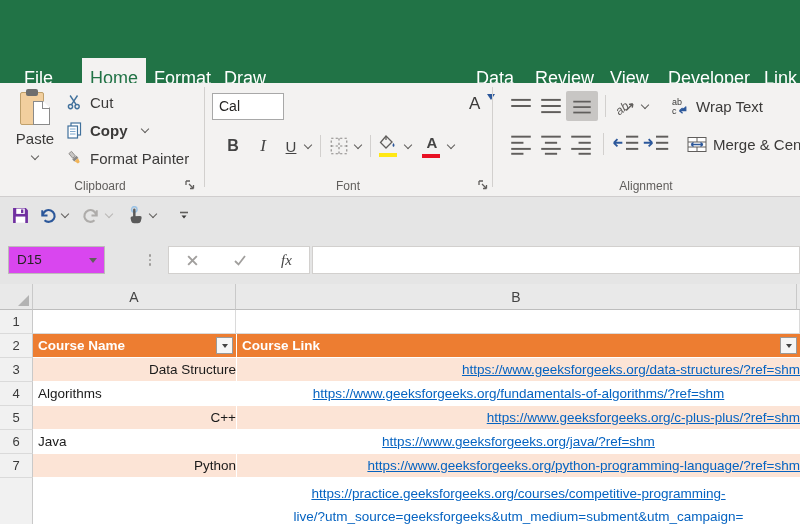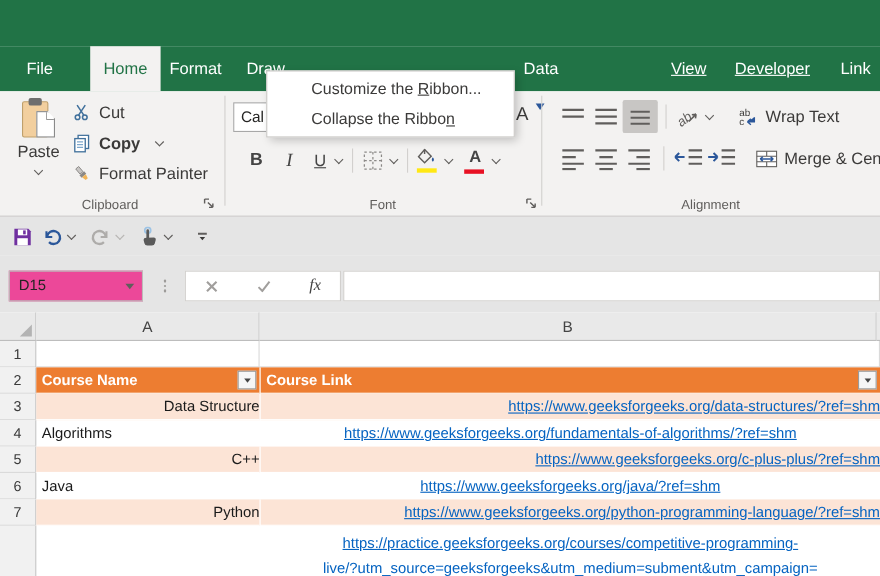--- a/index.html
+++ b/index.html
@@ -3,21 +3,21 @@
 <meta charset="utf-8">
 <style>
   * { margin:0; padding:0; box-sizing:border-box; }
   html,body { width:800px; height:524px; }
   body { font-family:"Liberation Sans", sans-serif; background:#fff; }
   #app { position:relative; width:800px; height:524px; overflow:hidden; background:#fff; }
 
   
   .titlebar { position:absolute; left:0; top:0; width:800px; height:42px; background:#217346; }
   .tabbar { position:absolute; left:0; top:42px; width:800px; height:41px; background:#217346; }
-  .tab { position:absolute; top:0; height:41px; line-height:41px; color:#fff; font-size:15px; cursor:default; }
+  .tab { position:absolute; top:16px; height:41px; line-height:41px; color:#fff; font-size:18px; cursor:default; }
   .tab.sel { background:#f3f2f1; color:#217346; text-align:center; }
   .t-file{left:24px;} .t-home{left:82px; width:64px;} .t-insert{left:154px;} .t-draw{left:224px;}
   .t-data{left:476px;} .t-review{left:535px;} .t-view{left:610px;text-decoration:underline;} .t-dev{left:668px;text-decoration:underline;} .t-help{left:764px;}
 
   
   .ribbon { position:absolute; left:0; top:83px; width:800px; height:113px; background:#f3f2f1; overflow:hidden; color:#3b3a39; }
   .gsep { position:absolute; top:4px; height:100px; width:1px; background:#d2d0ce; }
   .group-label { position:absolute; bottom:3px; font-size:12px; color:#605e5c; text-align:center; }
   .launcher { position:absolute; width:12px; height:12px; }
   .rbtn-text { font-size:15px; color:#3b3a39; white-space:nowrap; }
@@ -64,21 +64,21 @@
   .ctxmenu { position:absolute; left:242px; top:64px; width:226px; height:61px; background:#fff; border:1px solid #c8c6c4; box-shadow:3px 3px 8px rgba(0,0,0,.22); z-index:50; padding-top:2px; }
   .ctxitem { height:28px; line-height:28px; padding-left:40px; font-size:14.5px; color:#3b3a39; cursor:default; }
   .ctxitem .key { text-decoration:underline; }
 
   
   .qatrow { position:absolute; left:0; top:196px; width:800px; height:36px; background:#e5e5e5; border-top:1px solid #d0cece; }
   .qat { position:absolute; top:0; height:36px; display:flex; align-items:center; }
 
   
   .frow { position:absolute; left:0; top:232px; width:800px; height:52px; background:#e5e5e5; }
-  .namebox { position:absolute; left:8px; top:14px; width:122px; height:28px; background:#ec4899; border:1px solid #bdbbb9; font-size:13.5px; line-height:26px; padding-left:8px; color:#252423; }
+  .namebox { position:absolute; left:8px; top:14px; width:97px; height:28px; background:#d946ef; border:1px solid #bdbbb9; font-size:13.5px; line-height:26px; padding-left:8px; color:#252423; }
   .namebox .dd { position:absolute; right:7px; top:11px; width:0; height:0; border-left:4px solid transparent; border-right:4px solid transparent; border-top:5px solid #605e5c; }
   .fdots { position:absolute; left:146px; top:14px; height:28px; width:8px; display:flex; flex-direction:column; justify-content:center; gap:2px; align-items:center; }
   .fdots i { width:2.5px; height:2.5px; background:#9d9b99; border-radius:50%; }
   .fbtns { position:absolute; left:168px; top:14px; width:142px; height:28px; background:#fff; border:1px solid #d2d0ce; display:flex; align-items:center; justify-content:space-around; }
   .fxlbl { font-family:"Liberation Serif", serif; font-style:italic; font-size:15px; color:#444; }
   .fbar { position:absolute; left:312px; top:14px; width:488px; height:28px; background:#fff; border:1px solid #d2d0ce; }
 
   
   .sheet { position:absolute; left:0; top:284px; width:800px; height:240px; }
   .colhead { position:absolute; left:0; top:0; height:26px; background:#e9e9e9; border-bottom:1px solid #bdbdbd; font-size:14px; color:#444; text-align:center; line-height:26px; border-right:1px solid #c9c9c9; }
@@ -110,20 +110,21 @@
 <div id="app">
 
   <div class="titlebar"></div>
 
   <div class="tabbar">
     <div class="tab t-file">File</div>
     <div class="tab sel t-home">Home</div>
     <div class="tab t-insert">Format</div>
     <div class="tab t-draw">Draw</div>
     <div class="tab t-data">Data</div>
+    <div class="tab t-review">Review</div>
     <div class="tab t-view">View</div>
     <div class="tab t-dev">Developer</div>
     <div class="tab t-help">Link</div>
   </div>
 
   <div class="ribbon">
 
     <div class="paste-btn">
       <div class="clipboard-ic">
         <span class="body"></span>
@@ -276,24 +277,20 @@
           <rect x="1" y="1" width="18" height="14" fill="#fff" stroke="#605e5c" stroke-width="1"></rect>
           <path d="M1 5.5 h18 M1 10.5 h18 M10 1 v4.5 M10 10.5 v4.5" stroke="#605e5c" stroke-width="1"></path>
           <path class="blue" d="M4 8 h12 M4 8 l2.5-2 M4 8 l2.5 2 M16 8 l-2.5-2 M16 8 l-2.5 2" fill="none" stroke="#2b579a" stroke-width="1.3"></path>
         </svg>
         <span class="rbtn-text">Merge &amp; Center</span>
       </span>
     </div>
     <div class="group-label" style="left:576px; width:140px;">Alignment</div>
   </div>
 
-  <div class="ctxmenu">
-    <div class="ctxitem"><span>Customize the </span><span class="key">R</span><span>ibbon...</span></div>
-    <div class="ctxitem"><span>Collapse the Ribbo</span><span class="key">n</span><span></span></div>
-  </div>
 
   <div class="qatrow">
     <span class="qat" style="left:12px;">
       <svg width="17" height="17" viewBox="0 0 16 16">
         <path d="M1 1 h12 l2 2 v12 h-14 z" fill="#7030a0"></path>
         <rect x="4" y="1.5" width="8" height="5" fill="#fff"></rect>
         <rect x="8.5" y="2.3" width="2.2" height="3.4" fill="#7030a0"></rect>
         <rect x="3.5" y="9" width="9" height="6" fill="#fff"></rect>
       </svg>
     </span>

